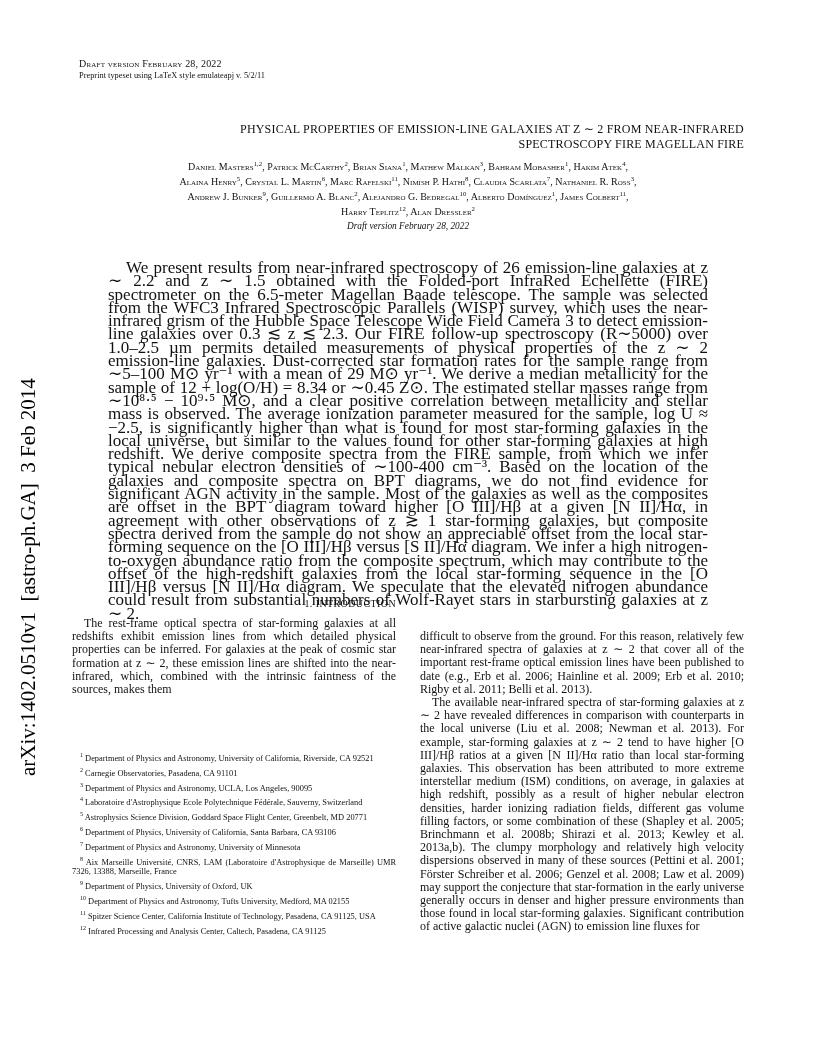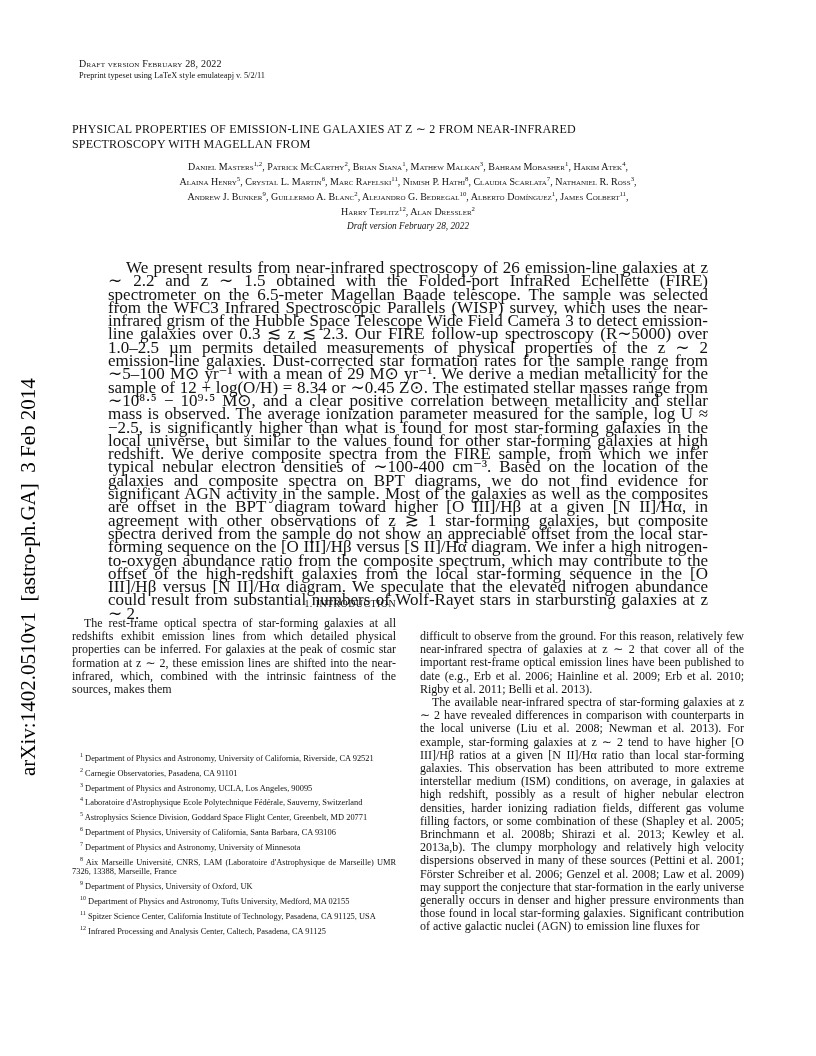--- a/index.html
+++ b/index.html
@@ -20,21 +20,21 @@
   .header-line2 { font-size: 8.4px; margin-top: 2px; text-align: center; }
 
   .arxiv {
     position: absolute; left: 16px; top: 776px;
     transform: rotate(-90deg); transform-origin: 0 0;
     font-size: 21px; white-space: pre; color: #000;
   }
 
   .title {
     position: absolute; left: 72px; top: 122px; width: 672px;
-    text-align: left; font-size: 12px; line-height: 14.5px; letter-spacing: 0.2px;
+    text-align: right; font-size: 12px; line-height: 14.5px; letter-spacing: 0.2px;
   }
 
   .authors {
     position: absolute; left: 60px; top: 158px; width: 696px;
     text-align: center; font-variant: small-caps;
     font-size: 10px; line-height: 11.8px;
   }
   .author-line sup { font-size: 6.8px; font-variant: normal; }
 
   .dateline {
@@ -82,21 +82,21 @@
 
   <div class="header">
     <div class="header-line1">Draft version February 28, 2022</div>
     <div class="header-line2">Preprint typeset using LaTeX style emulateapj v. 5/2/11</div>
   </div>
 
   <div class="arxiv">arXiv:1402.0510v1  [astro-ph.GA]  3 Feb 2014</div>
 
   <div class="title">
     <div>PHYSICAL PROPERTIES OF EMISSION-LINE GALAXIES AT Z ∼ 2 FROM NEAR-INFRARED</div>
-    <div>SPECTROSCOPY WITH MAGELLAN FROM</div>
+    <div>SPECTROSCOPY FIRE MAGELLAN FIRE</div>
   </div>
 
   <div class="authors">
       <div class="author-line">Daniel Masters<sup>1,2</sup>, Patrick McCarthy<sup>2</sup>, Brian Siana<sup>1</sup>, Mathew Malkan<sup>3</sup>, Bahram Mobasher<sup>1</sup>, Hakim Atek<sup>4</sup>,</div>
       <div class="author-line">Alaina Henry<sup>5</sup>, Crystal L. Martin<sup>6</sup>, Marc Rafelski<sup>11</sup>, Nimish P. Hathi<sup>8</sup>, Claudia Scarlata<sup>7</sup>, Nathaniel R. Ross<sup>3</sup>,</div>
       <div class="author-line">Andrew J. Bunker<sup>9</sup>, Guillermo A. Blanc<sup>2</sup>, Alejandro G. Bedregal<sup>10</sup>, Alberto Domínguez<sup>1</sup>, James Colbert<sup>11</sup>,</div>
       <div class="author-line">Harry Teplitz<sup>12</sup>, Alan Dressler<sup>2</sup></div>
     </div>
 
   <div class="dateline">Draft version February 28, 2022</div>

